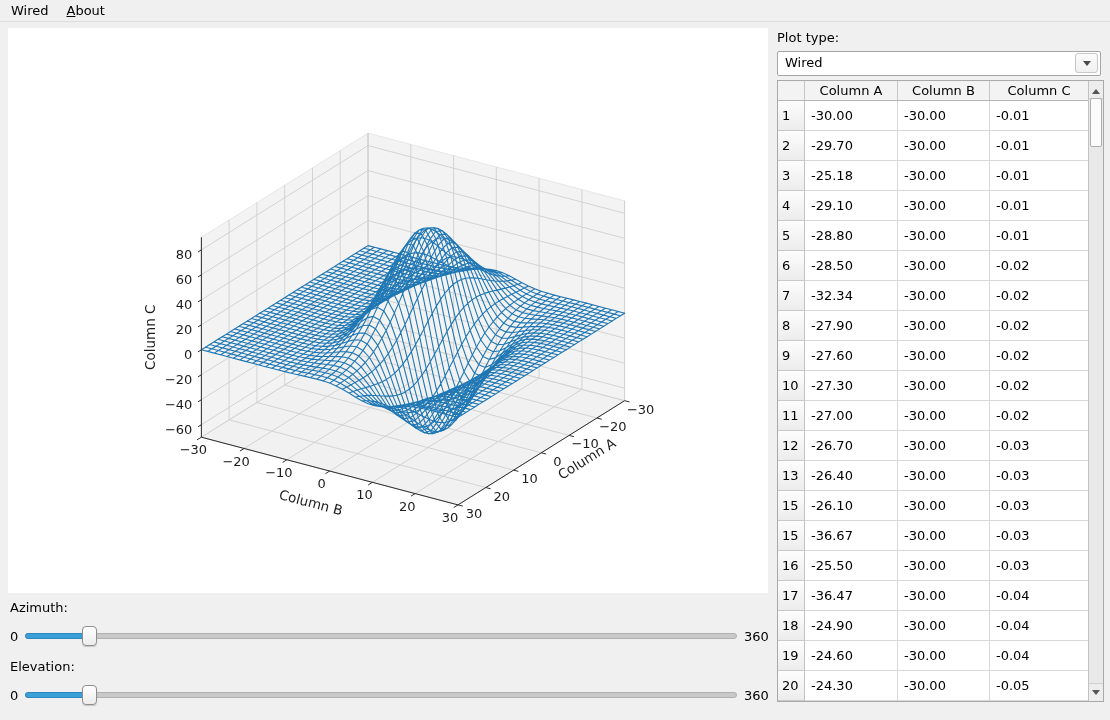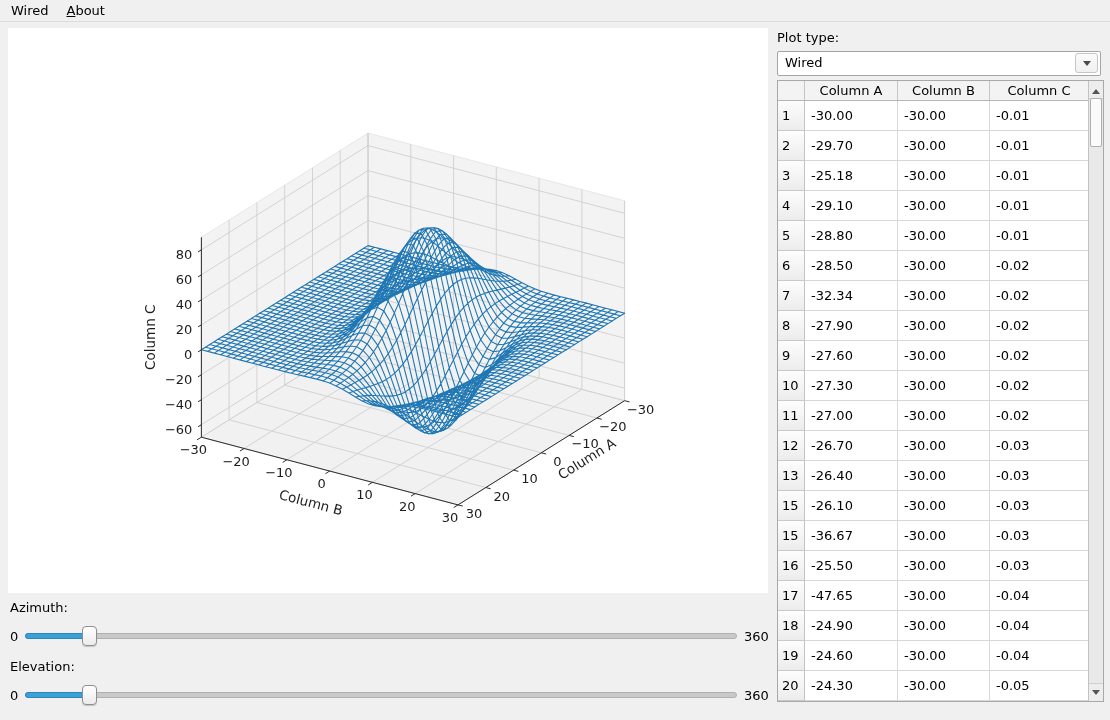--- a/index.html
+++ b/index.html
@@ -298,21 +298,21 @@
           <div class="tcell tcC">-0.03</div>
         </div>
         <div class="trow">
           <div class="tidx">16</div>
           <div class="tcell tcA">-25.50</div>
           <div class="tcell tcB">-30.00</div>
           <div class="tcell tcC">-0.03</div>
         </div>
         <div class="trow">
           <div class="tidx">17</div>
-          <div class="tcell tcA">-47.65</div>
+          <div class="tcell tcA">-36.47</div>
           <div class="tcell tcB">-30.00</div>
           <div class="tcell tcC">-0.04</div>
         </div>
         <div class="trow">
           <div class="tidx">18</div>
           <div class="tcell tcA">-24.90</div>
           <div class="tcell tcB">-30.00</div>
           <div class="tcell tcC">-0.04</div>
         </div>
         <div class="trow">

